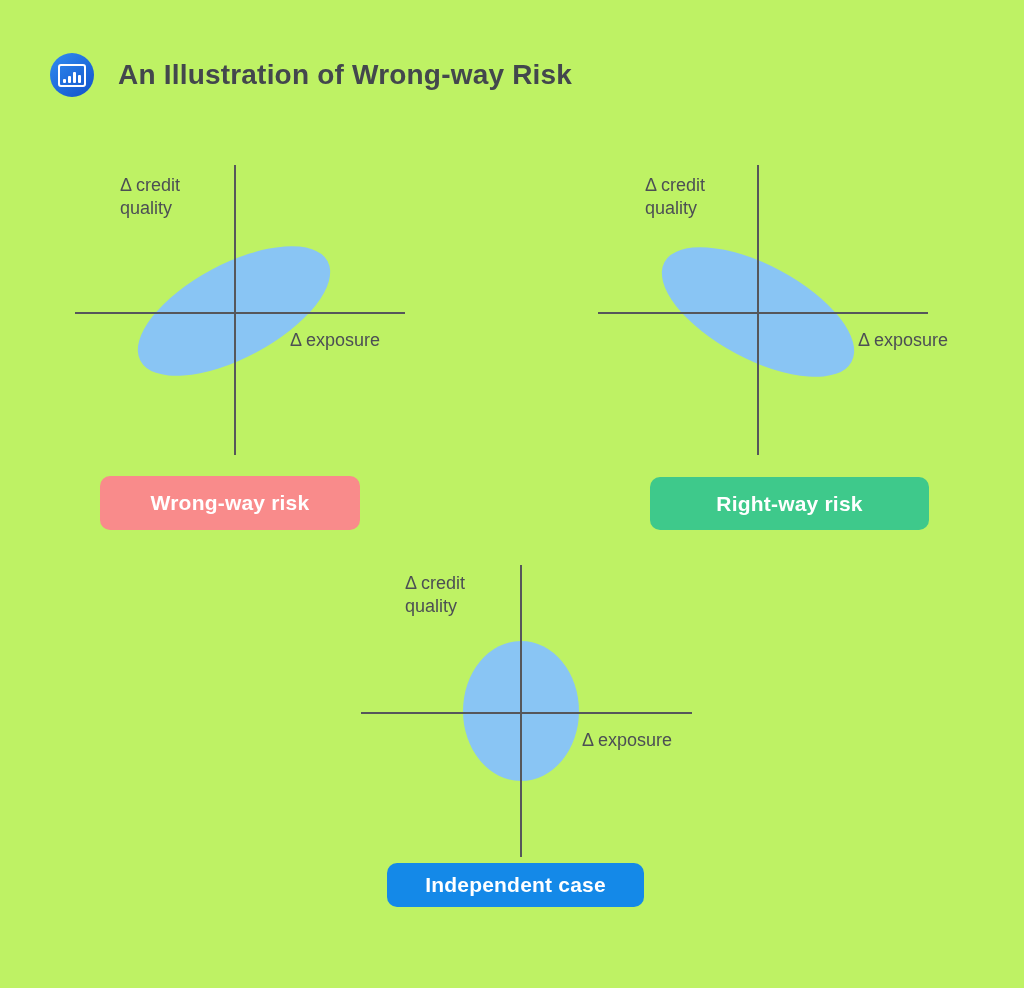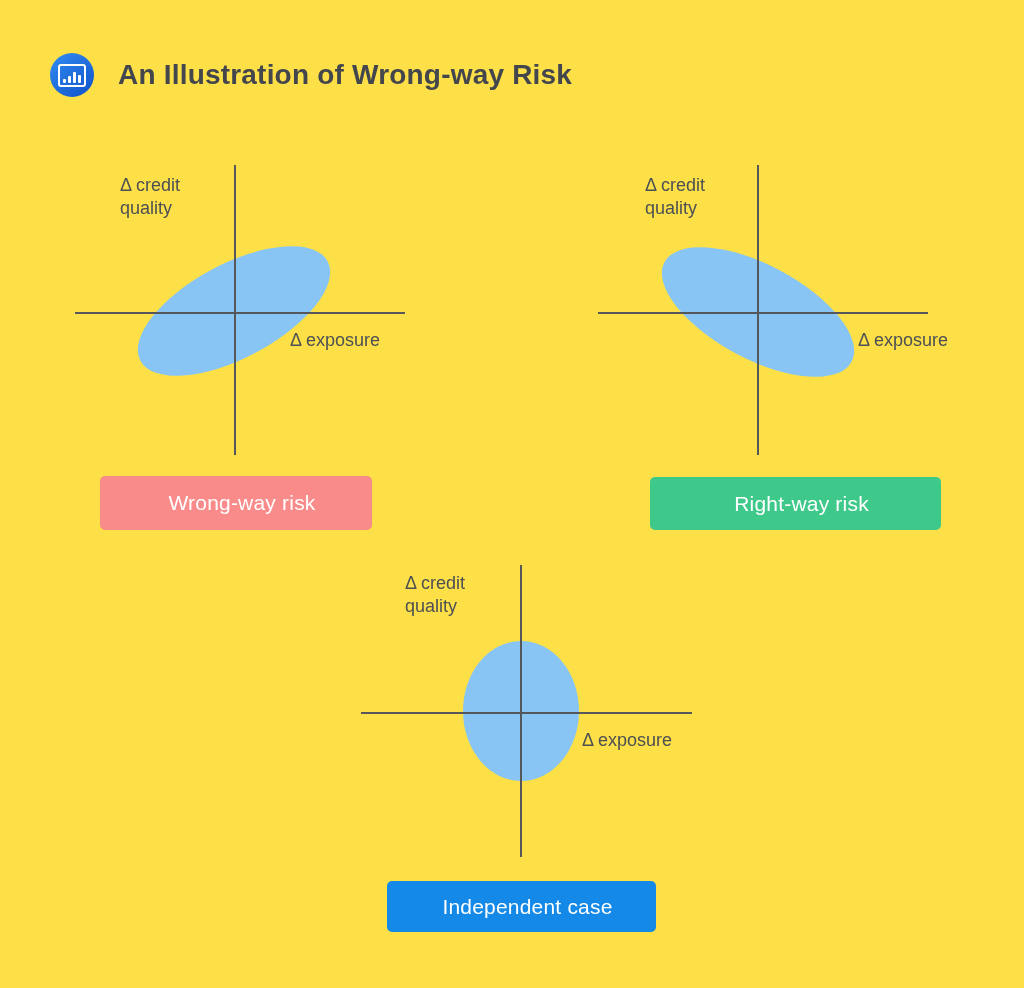--- a/index.html
+++ b/index.html
@@ -1,19 +1,19 @@
 <!DOCTYPE html>
 <html><head>
 <meta charset="utf-8">
 <style>
   html,body{margin:0;padding:0;background:#fff;}
   .page{
     position:relative;
     width:1024px;height:988px;
-    background:#fde047;
+    background:#bef264;
     font-family:"Liberation Sans", sans-serif;
     overflow:hidden;
   }
   
   .brand-icon{
     position:absolute;left:50px;top:53px;width:44px;height:44px;border-radius:50%;
     background:linear-gradient(140deg,#2F8AEF 5%,#1254CC 95%);
     display:flex;align-items:center;justify-content:center;
   }
   .chart-frame{
@@ -29,23 +29,23 @@
   }
   
   .v-axis{position:absolute;width:2px;background:#56575A;z-index:2;}
   .h-axis{position:absolute;height:2px;background:#56575A;z-index:2;}
   .ellipse{position:absolute;border-radius:50%;z-index:1;}
   .axis-label{
     position:absolute;z-index:3;
     font-size:18px;font-weight:500;color:#4C4F54;line-height:23px;
   }
   .badge{
-    position:absolute;z-index:3;border-radius:5px;
+    position:absolute;z-index:3;border-radius:10px;
     display:flex;align-items:center;justify-content:center;
-    font-size:21px;font-weight:400;color:#ffffff;letter-spacing:.2px;padding-left:12px;
+    font-size:21px;font-weight:700;color:#ffffff;letter-spacing:.2px;
   }
   
   .p1-vaxis{left:234px;top:165px;height:290px;}
   .p1-haxis{left:75px;top:312px;width:330px;}
   .p1-ellipse{left:128px;top:264px;width:212px;height:94px;transform:rotate(-28deg);}
   .p1-credit{left:120px;top:174px;}
   .p1-exposure{left:290px;top:329px;}
   .p1-badge{left:100px;top:476px;width:260px;height:54px;}
   
   .p2-vaxis{left:757px;top:165px;height:290px;}
@@ -53,21 +53,21 @@
   .p2-ellipse{left:652px;top:265px;width:212px;height:94px;transform:rotate(28deg);}
   .p2-credit{left:645px;top:174px;}
   .p2-exposure{left:858px;top:329px;}
   .p2-badge{left:650px;top:477px;width:279px;height:53px;}
   
   .p3-vaxis{left:520px;top:565px;height:292px;}
   .p3-haxis{left:361px;top:712px;width:331px;}
   .p3-ellipse{left:463px;top:641px;width:116px;height:140px;}
   .p3-credit{left:405px;top:572px;}
   .p3-exposure{left:582px;top:729px;}
-  .p3-badge{left:387px;top:881px;width:257px;height:51px;}
+  .p3-badge{left:387px;top:863px;width:257px;height:44px;}
 </style>
 </head>
 <body>
 
 <div class="page">
 
   <div class="brand-icon">
     <div class="chart-frame">
       <span class="bar b1"></span>
         <span class="bar b2"></span>

